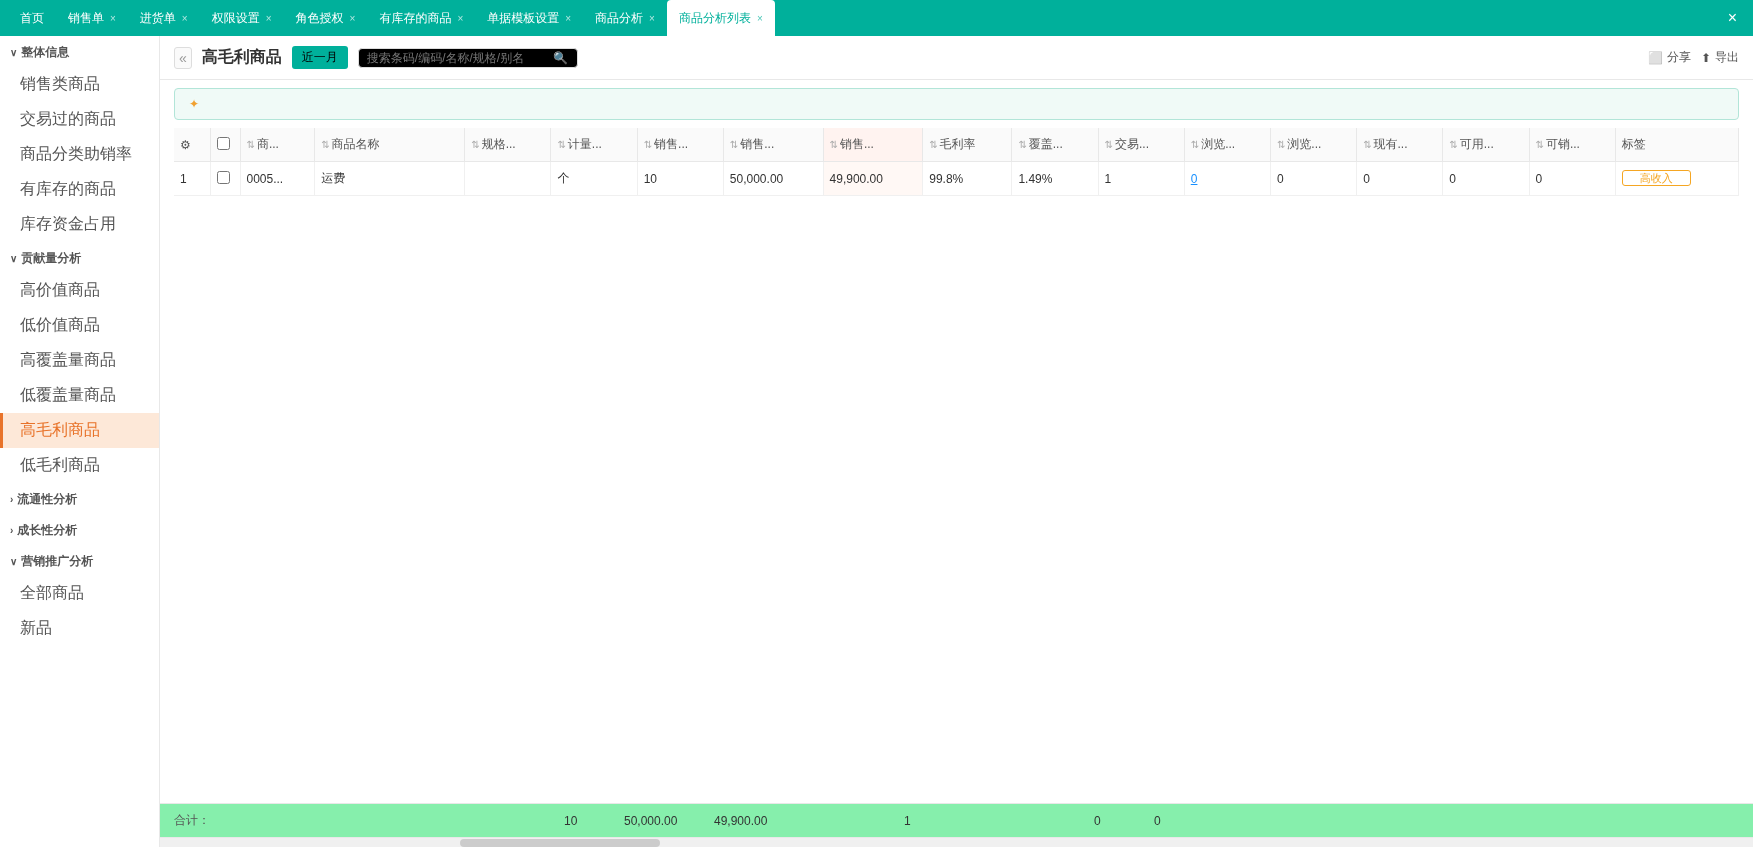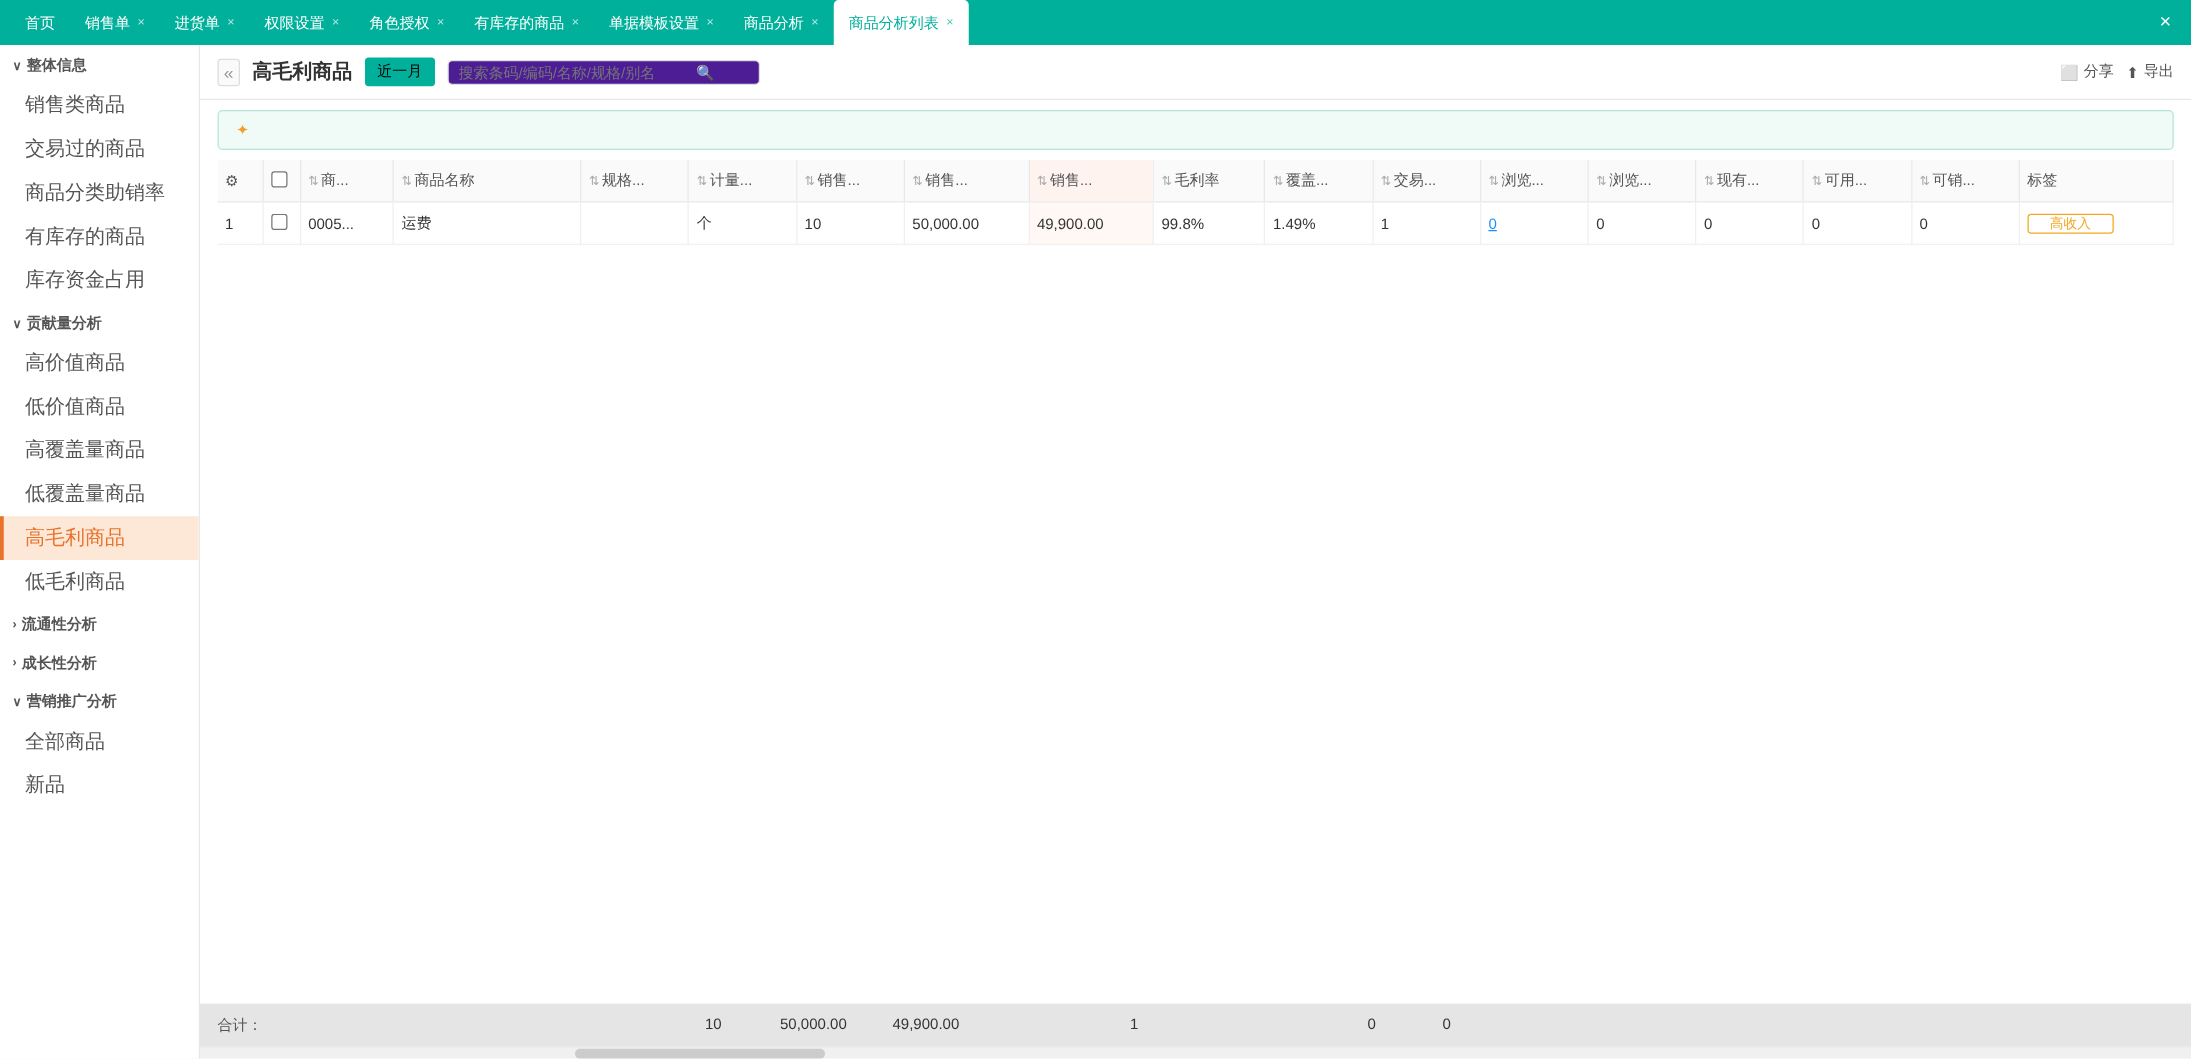--- a/index.html
+++ b/index.html
@@ -120,22 +120,22 @@
       border-radius: 3px;
       cursor: pointer;
       font-size: 12px;
     }
     .search-input-wrap {
       display: flex;
       align-items: flex-start;
       border: 1px solid #ddd;
       border-radius: 4px;
       padding: 2px 8px;
-      background: #4c1d95;
-      width: 250px;
+      background: #000000;
+      width: 220px;
     }
     .search-input-wrap input {
       border: none;
       outline: none;
       font-size: 12px;
       color: #888;
       width: 190px;
       background: transparent;
     }
     .search-input-wrap .search-icon { color: #aaa; cursor: pointer; }
@@ -206,23 +206,24 @@
       font-size: 12px;
       border-right: 1px solid #f0f0f0;
       white-space: nowrap;
     }
     .tag-high { color: #f5a623; font-size: 11px; border: 1px solid #f5a623; border-radius: 3px; padding: 1px 17px; white-space: nowrap; }
     .link-text { color: #1890ff; text-decoration: underline; cursor: pointer; }
 
     
     .table-footer {
       border-top: 1px solid #e8e8e8;
-      background: #e5e5e5;
+      background: #86efac;
       padding: 8px 14px;
       display: flex;
+      align-items: center;
       gap: 20px;
       font-size: 12px;
       color: #333;
       flex-shrink: 0;
     }
     .footer-label { color: #555; margin-right: 8px; }
     .footer-values {
       display: flex;
       gap: 0;
       flex: 1;

